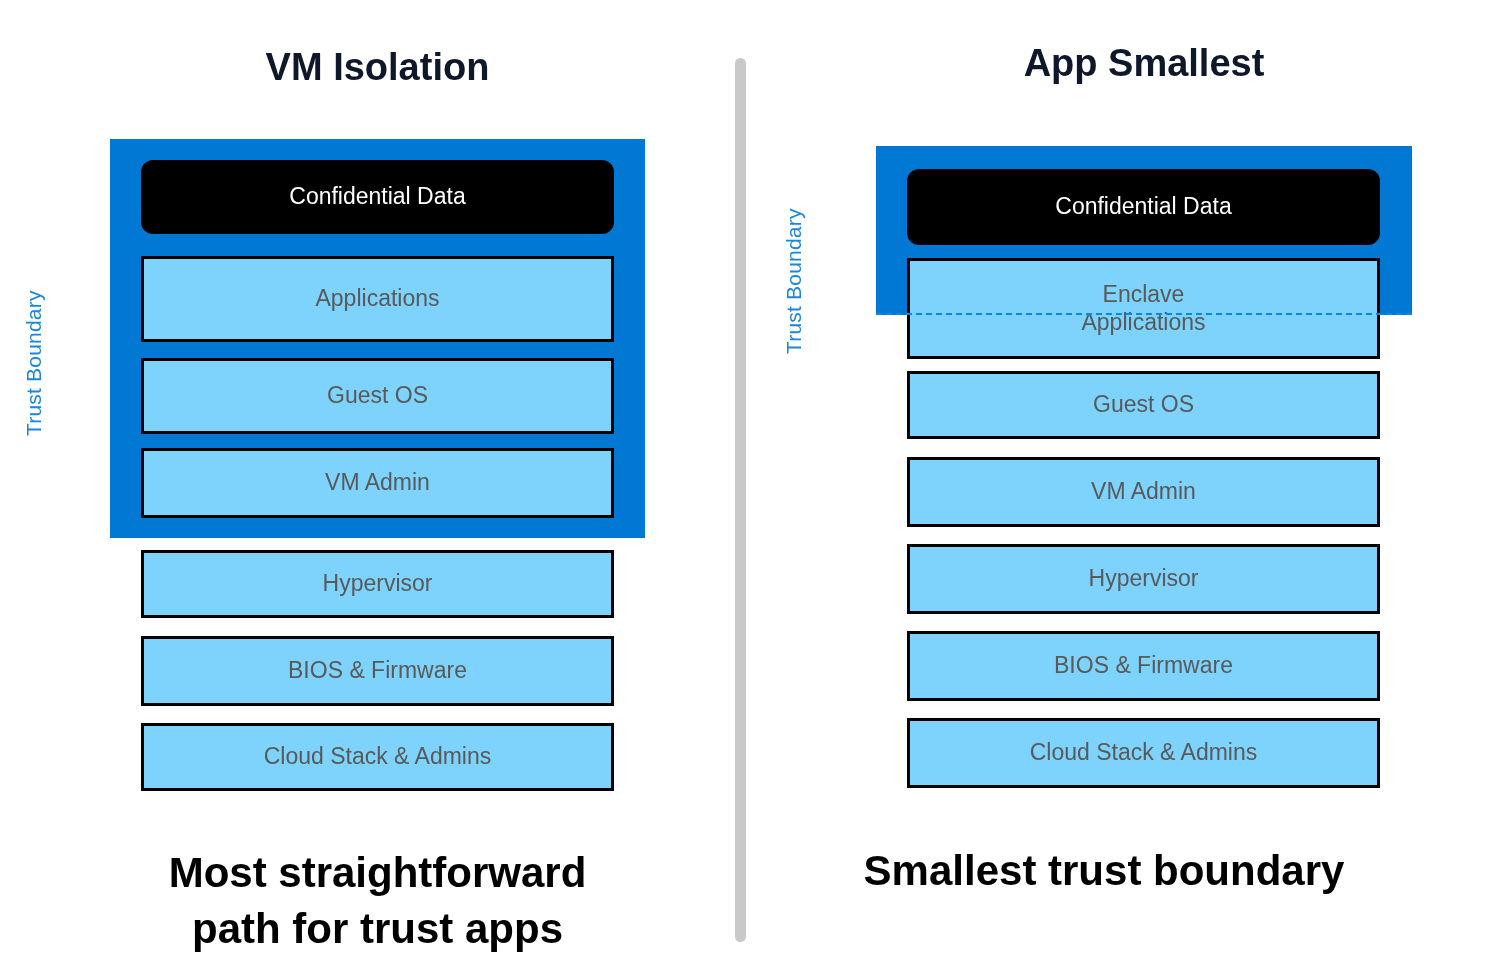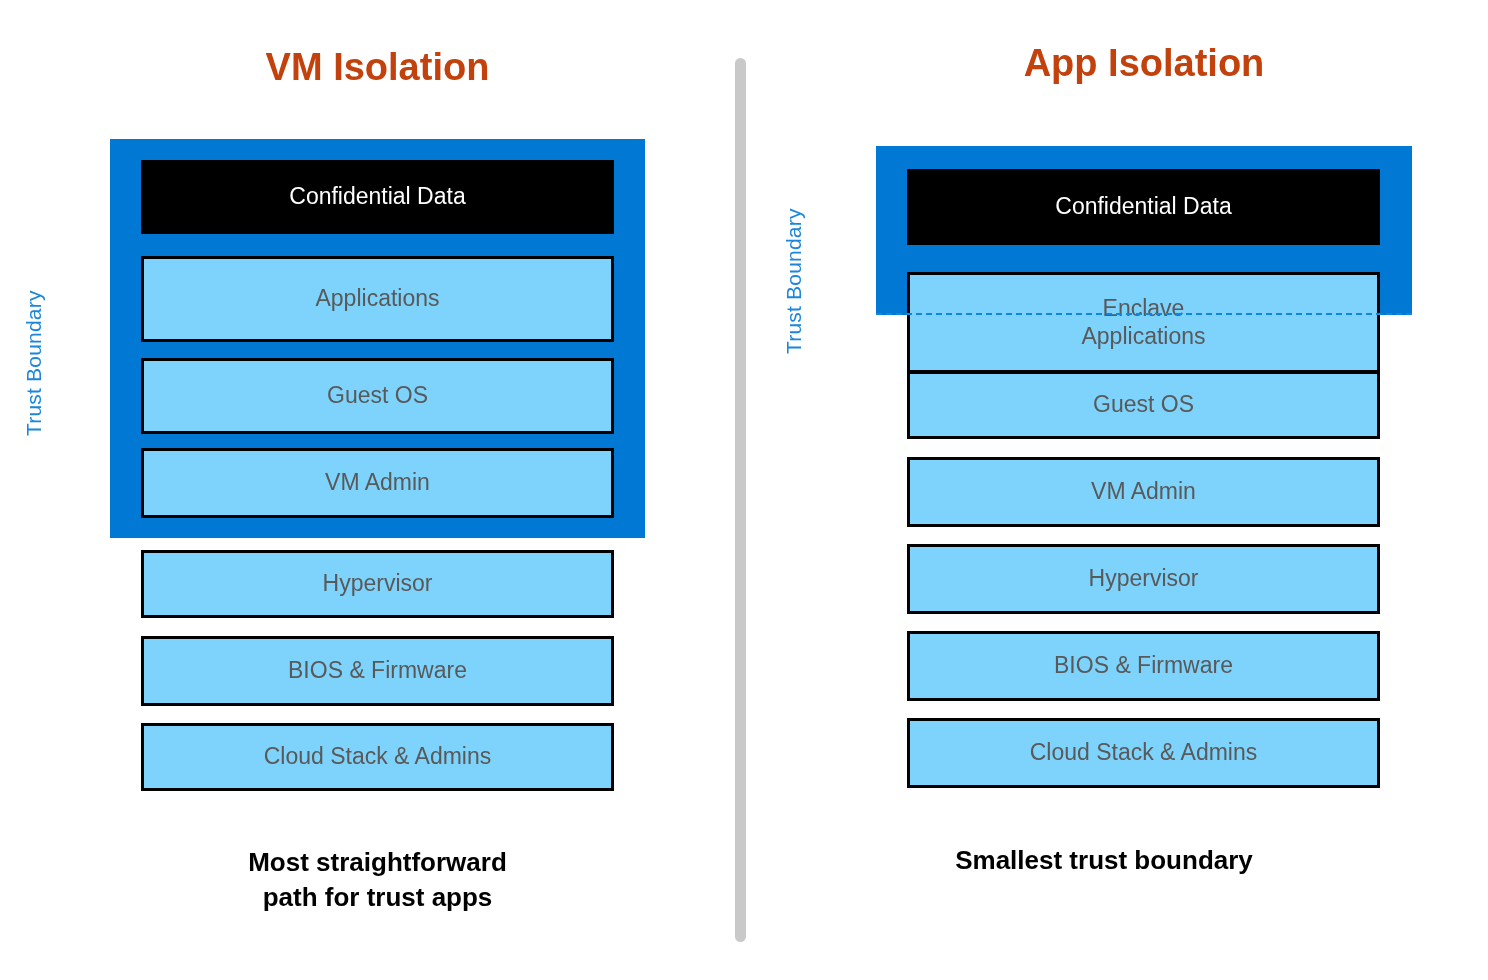--- a/index.html
+++ b/index.html
@@ -14,21 +14,21 @@
     overflow: hidden;
     font-family: "Liberation Sans", sans-serif;
     -webkit-font-smoothing: antialiased;
   }
 
   
   .col-title {
     position: absolute;
     font-size: 38px;
     font-weight: 700;
-    color: #c2410c;
+    color: #0f172a;
     text-align: center;
     letter-spacing: 0px;
     white-space: nowrap;
   }
   #title-left  { left: 110px; top: 46px; width: 535px; }
   #title-right { left: 876px; top: 42px; width: 536px; }
 
   
   #divider {
     position: absolute;
@@ -66,20 +66,21 @@
     display: flex;
     align-items: center;
     justify-content: center;
     text-align: center;
     line-height: 1.18;
   }
   .stack-box.dark {
     background: #000000;
     border-color: #000000;
     color: #ffffff;
+    border-radius: 12px;
   }
 
   
   .trust-rect {
     position: absolute;
     background: #0078d4;
   }
 
   
   #enclave-dash {
@@ -87,21 +88,21 @@
     left: 876px;
     top: 313px;
     width: 536px;
     height: 0px;
     border-top: 2px dashed #0f86e0;
   }
 
   
   .caption {
     position: absolute;
-    font-size: 26px;
+    font-size: 42px;
     font-weight: 700;
     color: #000000;
     text-align: center;
     line-height: 1.34;
   }
   #caption-left  { left: 105px; top: 845px; width: 545px; }
   #caption-right { left: 836px; top: 843px; width: 536px; }
 
   
   .twoline { display: block; }
@@ -129,29 +130,29 @@
 
 <div class="stack-box" style="left:141px; top:723px; width:473px; height:68px;">Cloud Stack &amp; Admins</div>
 
 <div class="caption" id="caption-left">
   <span class="twoline">Most straightforward</span>
   <span class="twoline">path for trust apps</span>
 </div>
 
 <div id="divider"></div>
 
-<div class="col-title" id="title-right">App Isolation</div>
+<div class="col-title" id="title-right">App Smallest</div>
 
 <div class="trust-rect" id="trust-rect-right" style="left:876px; top:146px; width:536px; height:169px;"></div>
 
 <div class="trust-label" id="trust-right">Trust Boundary</div>
 
 <div class="stack-box dark" style="left:907px; top:169px; width:473px; height:76px;">Confidential Data</div>
 
-<div class="stack-box" style="left:907px; top:258px; width:473px; height:101px; flex-direction:column; justify-content:center;margin-top:14px;">
+<div class="stack-box" style="left:907px; top:258px; width:473px; height:101px; flex-direction:column; justify-content:center;">
   <span class="twoline">Enclave</span>
   <span class="twoline">Applications</span>
 </div>
 
 <div id="enclave-dash"></div>
 
 <div class="stack-box" style="left:907px; top:371px; width:473px; height:68px;">Guest OS</div>
 
 <div class="stack-box" style="left:907px; top:457px; width:473px; height:70px;">VM Admin</div>
 

